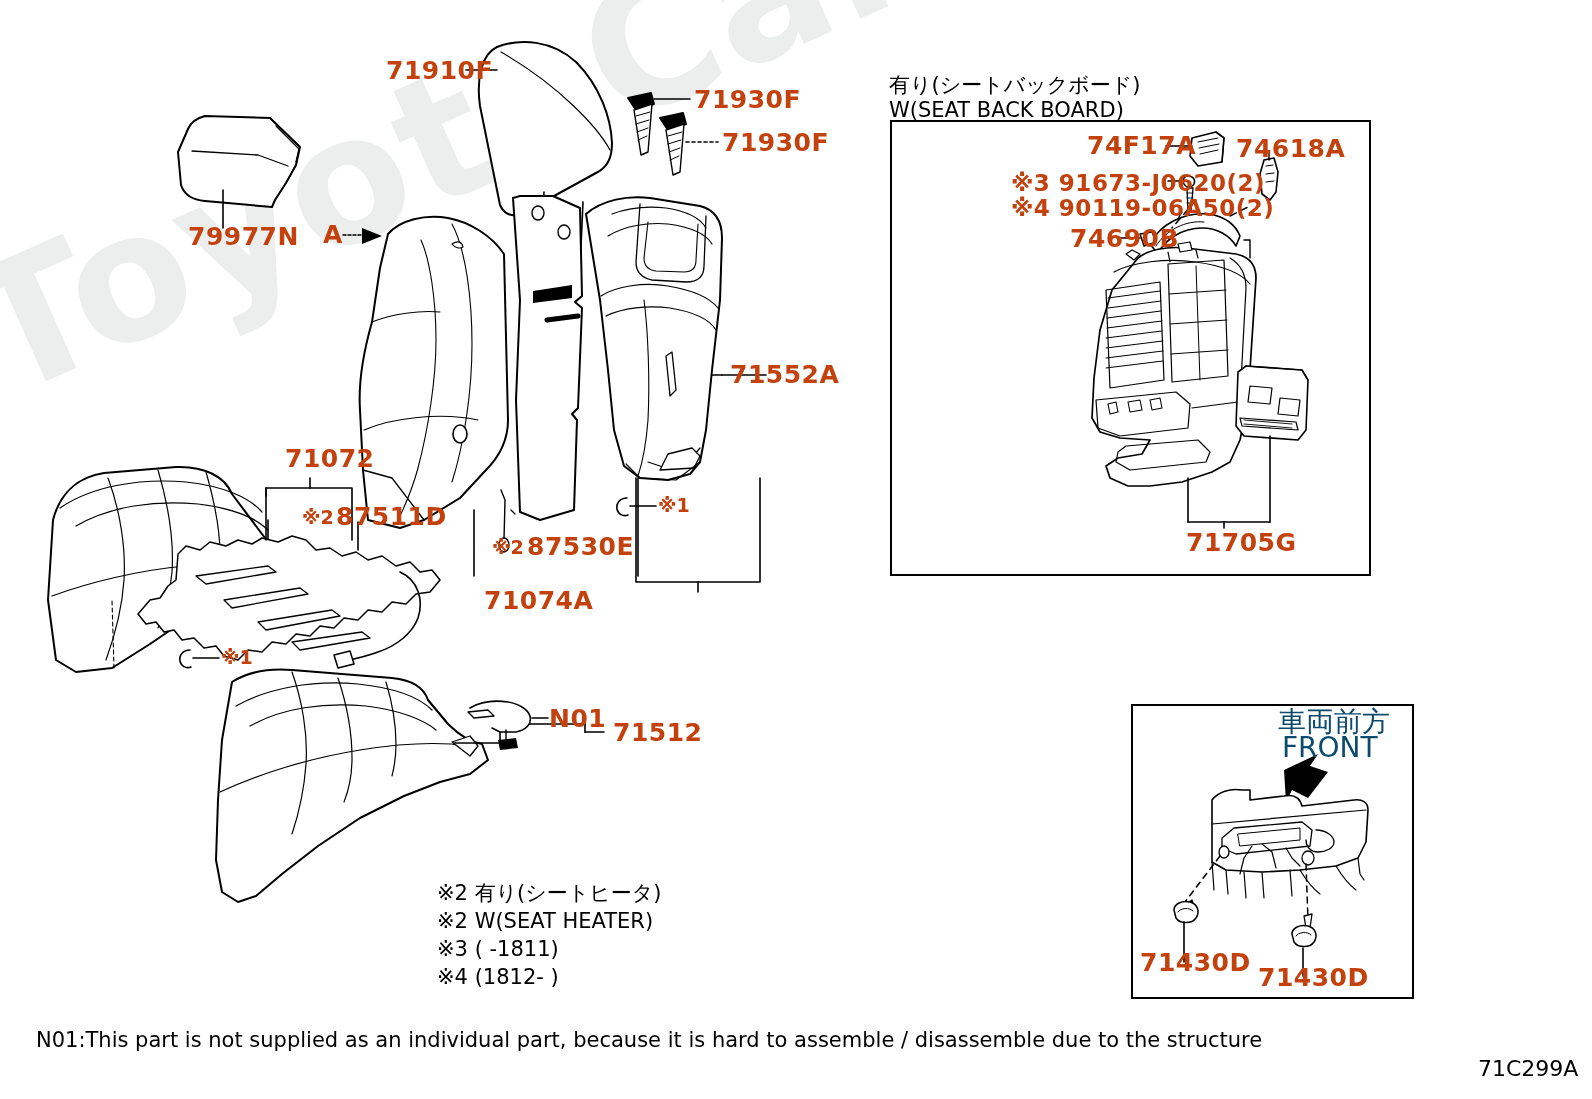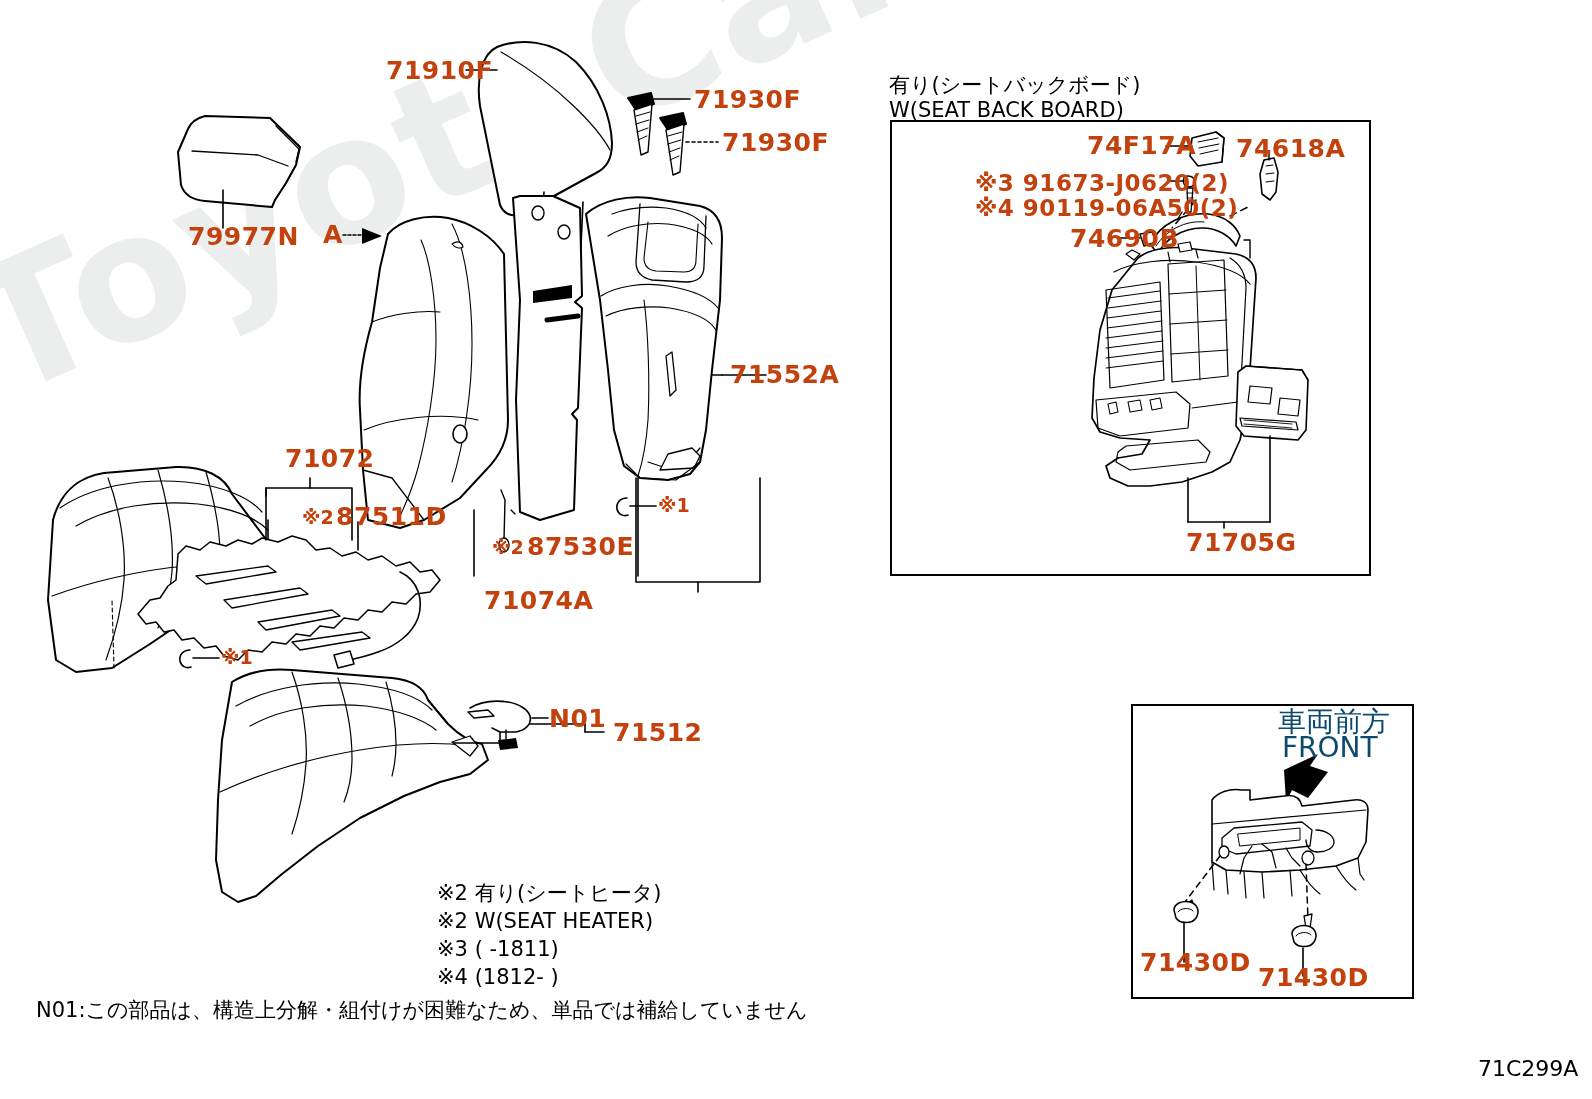--- a/index.html
+++ b/index.html
@@ -24,21 +24,21 @@
   .art{position:absolute;left:0;top:0;width:1592px;height:1099px;z-index:1;}
   .art svg{display:block;}
 
   
   .lbl{
     position:absolute;z-index:3;white-space:nowrap;
     font-family:"DejaVu Sans","Liberation Sans",sans-serif;
     font-weight:700;color:#c2410c;line-height:1;
   }
   .pn{font-size:25px;letter-spacing:0.5px;}
-  .pn-sm{font-size:23px;letter-spacing:0.5px;}
+  .pn-sm{font-size:23px;letter-spacing:0.5px;margin-left:36px;}
   .mk{font-size:19px;font-weight:700;}
   .note{
     position:absolute;z-index:3;white-space:nowrap;
     font-family:"DejaVu Sans","Liberation Sans",sans-serif;
     font-weight:400;color:#000;line-height:1;font-size:21px;
   }
   .note-jp{font-size:21px;}
   .hdr{
     position:absolute;z-index:3;white-space:nowrap;
     font-family:"DejaVu Sans","Liberation Sans",sans-serif;
@@ -390,17 +390,17 @@
   <div class="front-jp" style="left:1278px;top:704px;">車両前方</div>
   <div class="front-jp" style="left:1282px;top:730px;">FRONT</div>
   <div class="lbl pn" style="left:1140px;top:950px;">71430D</div>
   <div class="lbl pn" style="left:1258px;top:965px;">71430D</div>
 
   <div class="note note-jp" style="left:437px;top:883px;">※2 有り(シートヒータ)</div>
   <div class="note" style="left:437px;top:911px;">※2 W(SEAT HEATER)</div>
   <div class="note" style="left:437px;top:939px;">※3 (      -1811)</div>
   <div class="note" style="left:437px;top:967px;">※4 (1812-      )</div>
 
-  <div class="note note-jp" style="left:36px;top:1000px;">N01:この部品は、構造上分解・組付けが困難なため、単品では補給していません</div>
+  <div class="note" style="left:36px;top:1030px;">N01:This part is not supplied as an individual part, because it is hard to assemble / disassemble due to the structure</div>
 
   <div class="code" style="left:1478px;top:1056px;">71C299A</div>
 
 </div>
 
 </body></html>

